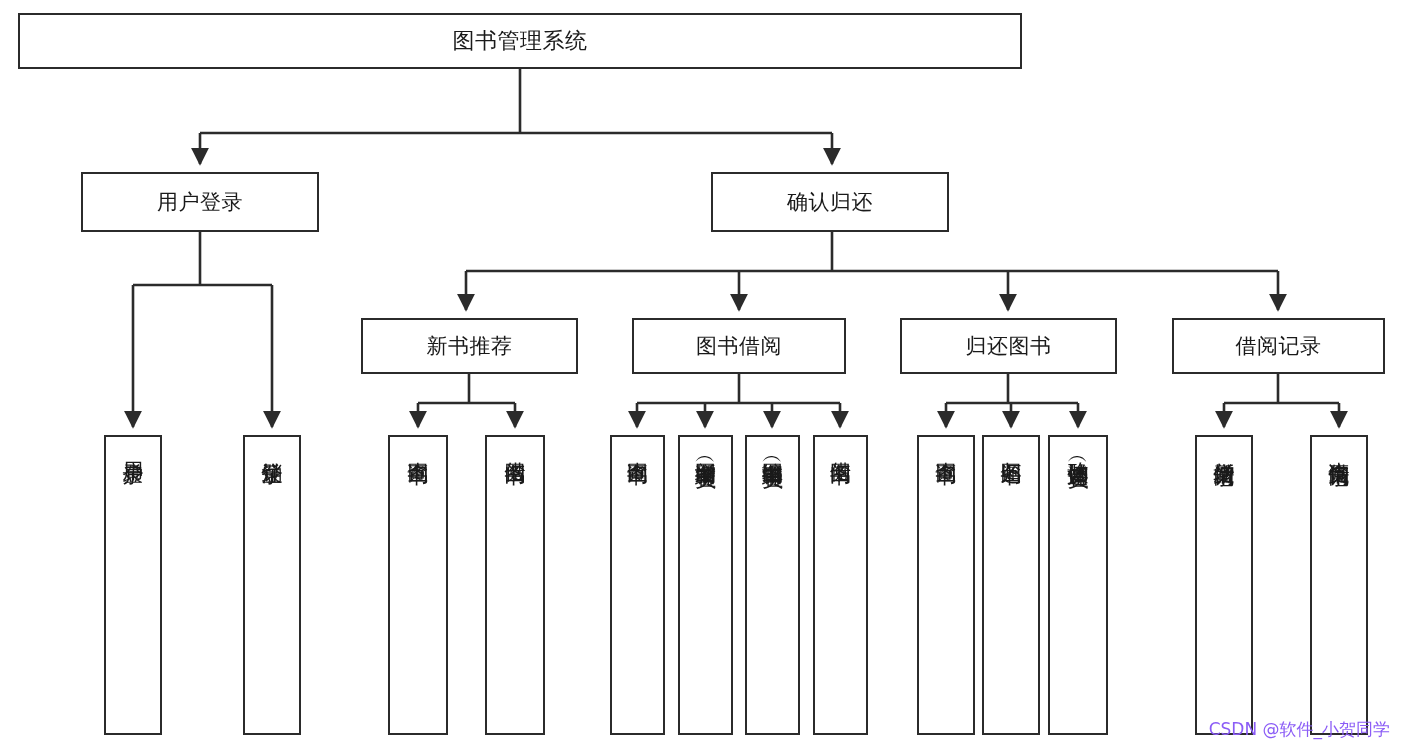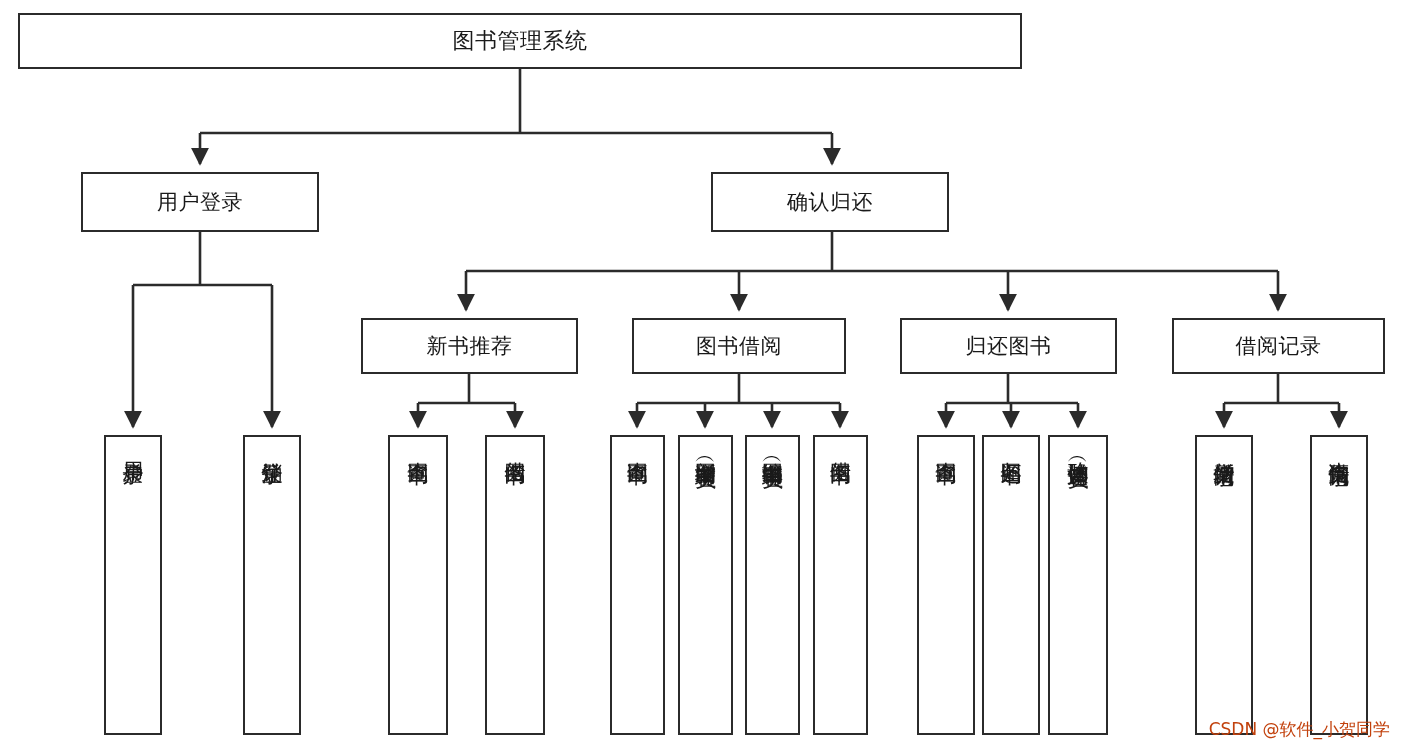--- a/index.html
+++ b/index.html
@@ -62,21 +62,21 @@
     font-size: 21px;
     line-height: 1.05;
     letter-spacing: 1px;
     white-space: nowrap;
   }
   .watermark {
     position: absolute;
     right: 10px;
     bottom: 6px;
     font-size: 17px;
-    color: #c2410c;
+    color: #8b5cf6;
     white-space: nowrap;
     font-family: "DejaVu Sans", "Liberation Sans", sans-serif;
   }
 </style>
 </head>
 <body>
 
 <div id="canvas">
 
   <svg class="wires" viewBox="0 0 1405 747" xmlns="http://www.w3.org/2000/svg">

